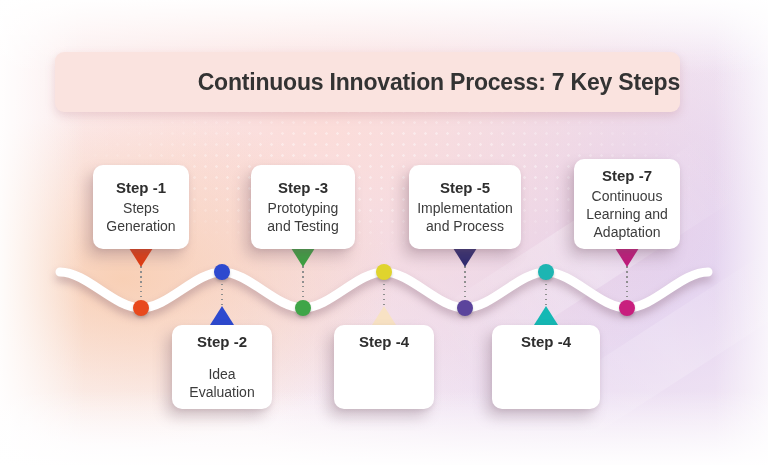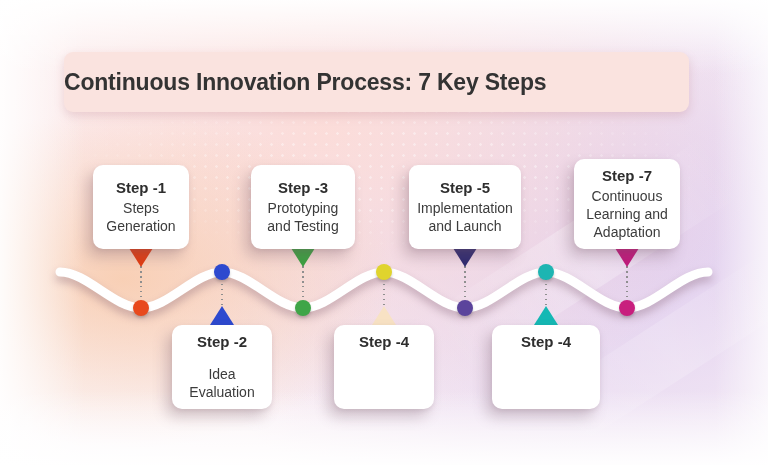--- a/index.html
+++ b/index.html
@@ -20,22 +20,22 @@
     background-image:radial-gradient(rgba(255,255,255,.6) 1.2px, transparent 1.5px);
     background-size:11px 11px;opacity:.65;pointer-events:none;
     -webkit-mask-image:radial-gradient(ellipse at center, #000 35%, transparent 78%);
     mask-image:radial-gradient(ellipse at center, #000 35%, transparent 78%);
   }
   .streak{position:absolute;background:linear-gradient(to right, rgba(255,255,255,0), rgba(255,255,255,.55), rgba(255,255,255,0));opacity:.5;pointer-events:none;}
   .streak.a{left:420px;top:220px;width:330px;height:70px;transform:rotate(-33deg);}
   .streak.b{left:520px;top:320px;width:300px;height:60px;transform:rotate(-33deg);opacity:.35;}
 
   .banner{
-    position:absolute;left:64px;top:52px;width:625px;height:60px;border-radius:9px;
-    display:flex;align-items:center;justify-content:flex-start;
+    position:absolute;left:55px;top:52px;width:625px;height:60px;border-radius:9px;
+    display:flex;align-items:center;justify-content:flex-end;
     box-shadow:0 4px 10px rgba(190,130,140,.28);
   }
   .banner h1{margin:0;font-size:23px;font-weight:bold;letter-spacing:-.2px;}
 
   .wave-svg{position:absolute;left:0;top:0;z-index:1;}
   .wave-path{fill:none;stroke:#ffffff;stroke-width:9;stroke-linecap:round;
     filter:drop-shadow(0px 5px 4px rgba(130,95,115,.4));}
 
   .step{position:absolute;left:var(--x);top:0;height:100%;width:0;}
   .card{
@@ -59,21 +59,21 @@
   .top .tri{top:248px;clip-path:polygon(0 0,100% 0,50% 100%);}
   .bottom .tri{top:306px;clip-path:polygon(50% 0,0 100%,100% 100%);}
 
   .connector{position:absolute;left:0;transform:translateX(-50%);z-index:2;width:2px;
     background-image:repeating-linear-gradient(to bottom,#8f8f8f 0 1.5px,transparent 1.5px 5px);}
   .top .connector{top:266px;height:36px;}
   .bottom .connector{top:279px;height:28px;}
 
   .s1{--x:141px;} .s2{--x:222px;} .s3{--x:303px;} .s4{--x:384px;} .s5{--x:465px;} .s6{--x:546px;} .s7{--x:627px;}
   .s1 .card{width:96px;} .s2 .card{width:100px;} .s3 .card{width:104px;} .s4 .card{width:100px;}
-  .s5 .card{width:112px;border-radius:9px;} .s6 .card{width:108px;} .s7 .card{width:106px;}
+  .s5 .card{width:112px;} .s6 .card{width:108px;} .s7 .card{width:106px;}
 </style>
 </head>
 <body>
 
 <div class="stage">
 
   <div class="halftone"></div>
   <div class="streak a"></div>
   <div class="streak b"></div>
 
@@ -128,21 +128,21 @@
       <div class="step-label">Step -4</div>
     </div>
     <div class="tri"></div>
     <div class="connector"></div>
     <div class="dot"></div>
   </div>
 
   <div class="step s5 top" style="--dot-c: #5b449c; --tri-c: #2e2a70;">
     <div class="card">
       <div class="step-label">Step -5</div>
-      <div class="step-desc">Implementation and Launch</div>
+      <div class="step-desc">Implementation and Process</div>
     </div>
     <div class="tri"></div>
     <div class="connector"></div>
     <div class="dot"></div>
   </div>
 
   <div class="step s6 bottom" style="--dot-c: #1db5b2; --tri-c: #14b8b4;">
     <div class="card">
       <div class="step-label">Step -4</div>
     </div>

